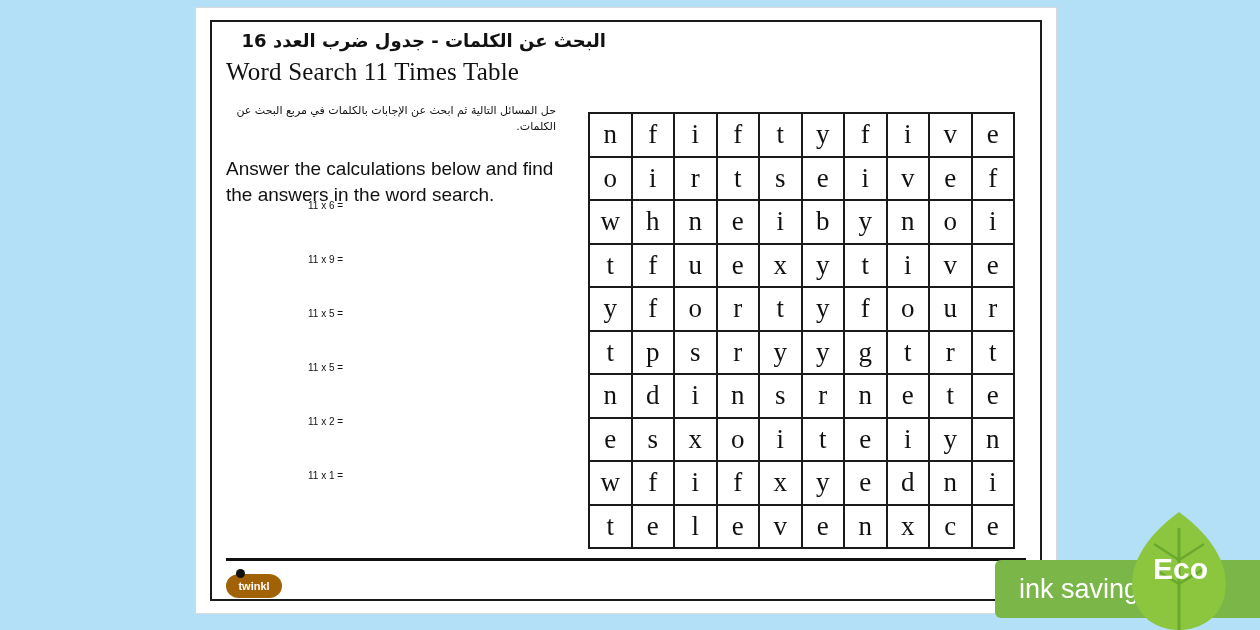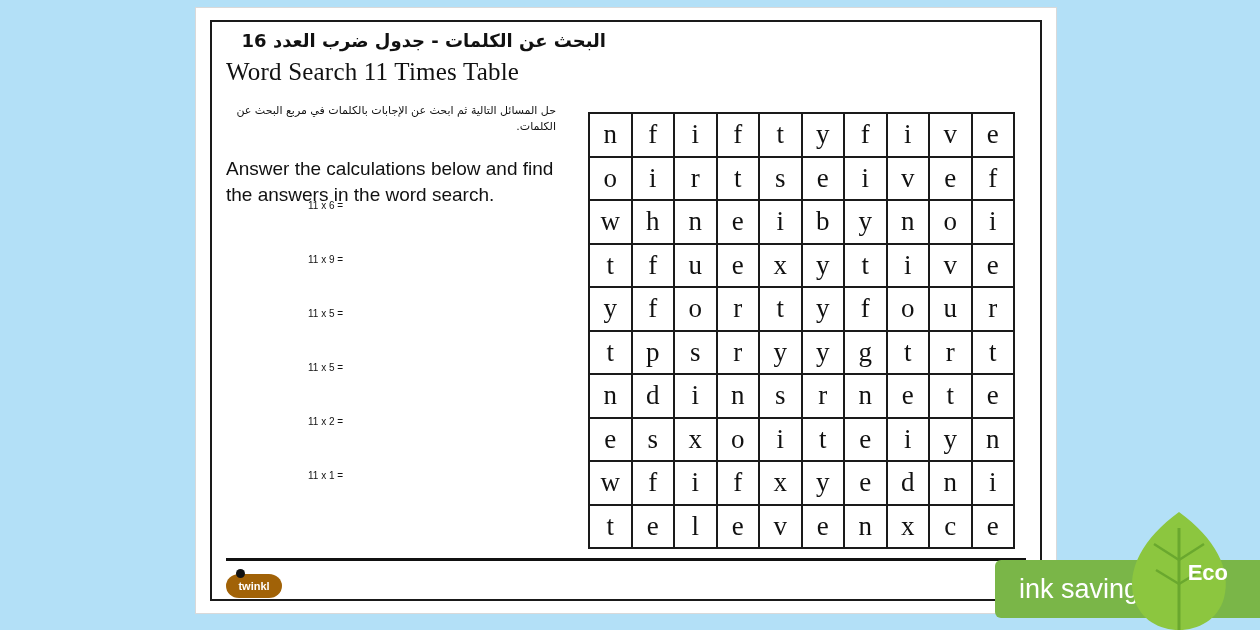--- a/index.html
+++ b/index.html
@@ -178,24 +178,24 @@
     right: 22px;
     bottom: 0px;
     width: 118px;
     height: 120px;
   }
   #eco-leaf svg {
     display: block;
   }
   #eco-word {
     position: absolute;
-    right: 32px;
+    right: 52px;
     bottom: 44px;
     color: #ffffff;
-    font-size: 22px;
+    font-size: 30px;
     font-weight: bold;
     font-family: "Liberation Sans", sans-serif;
   }
 </style>
 </head>
 <body>
 
 <div id="page">
   <div id="sheet-border"></div>
 

